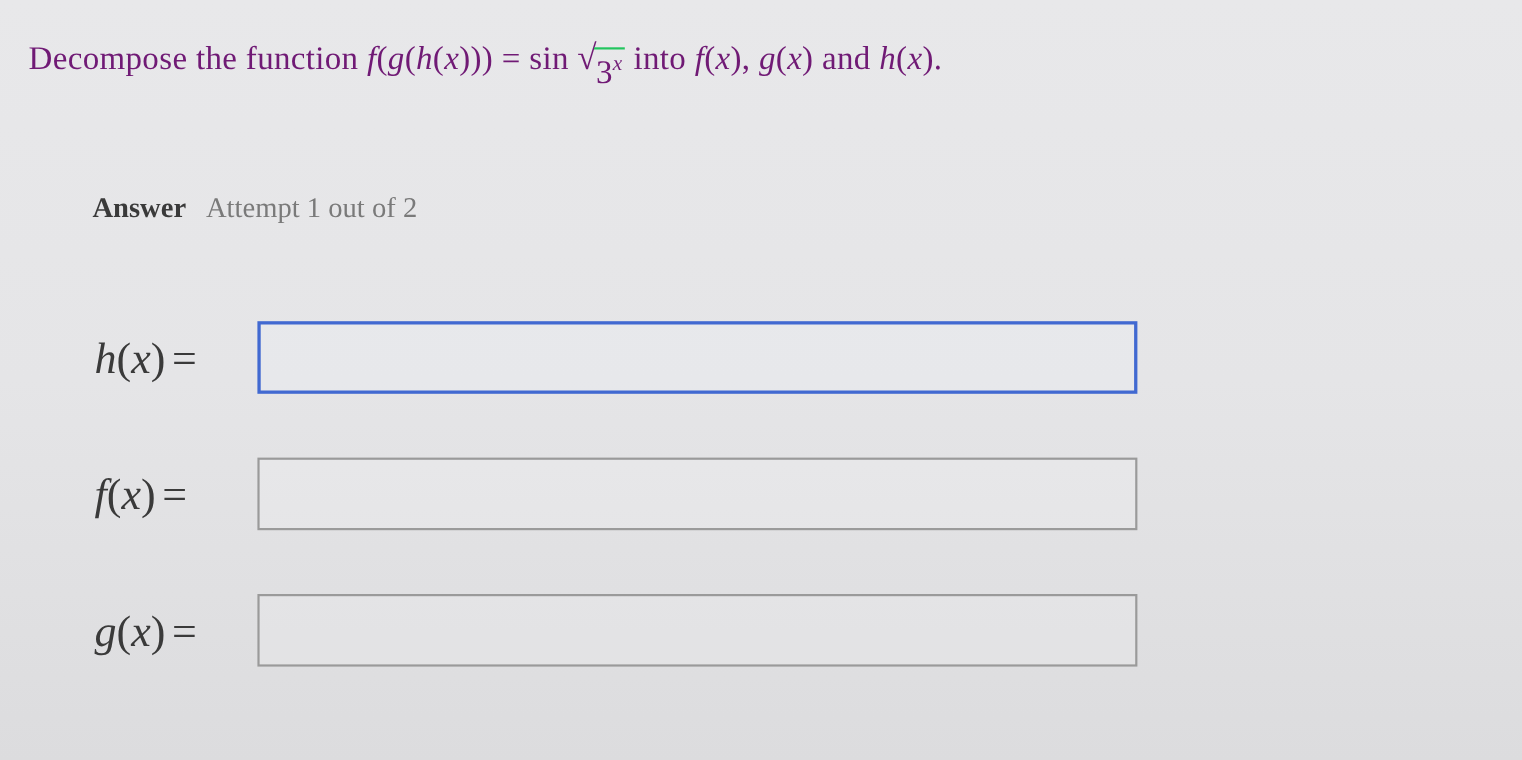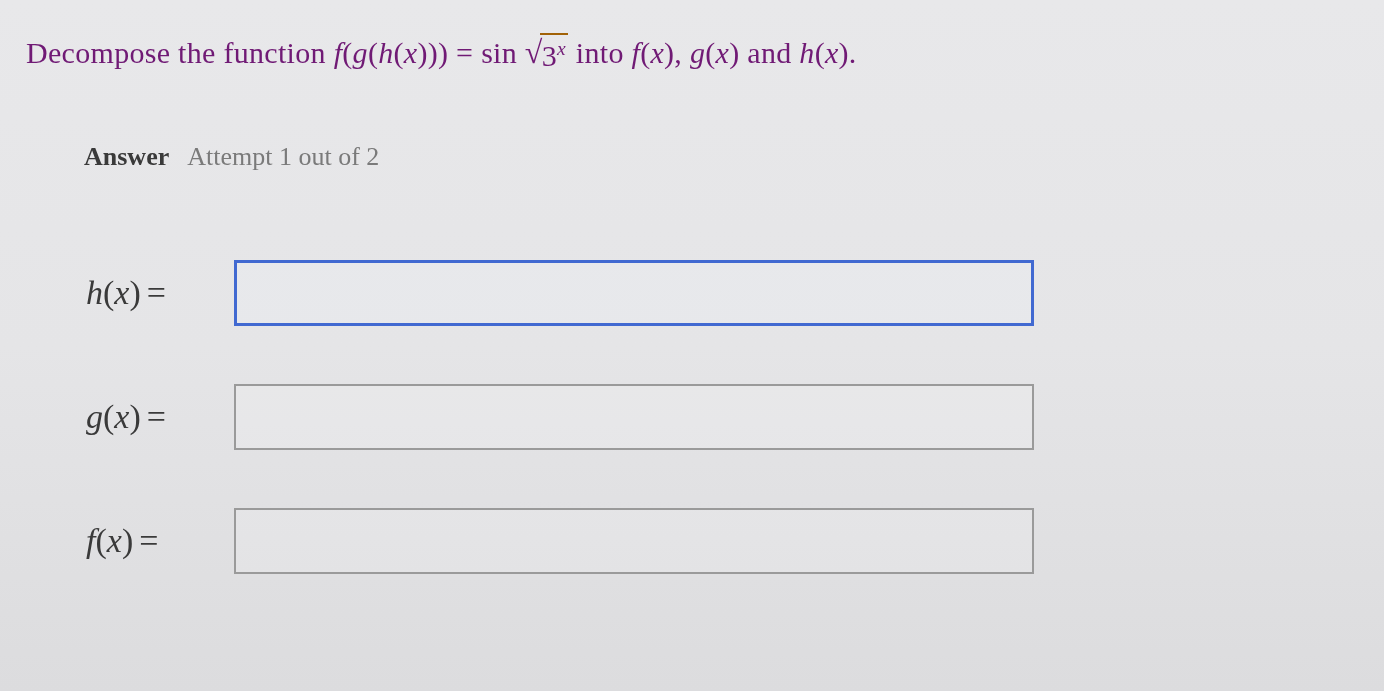--- a/index.html
+++ b/index.html
@@ -39,34 +39,34 @@
       align-items: flex-start;
       position: relative;
     }
     
     .sqrt-symbol {
       font-size: 32px;
       font-style: normal;
     }
     
     .sqrt-content {
-      border-top: 2px solid #a16207;
+      border-top: 2px solid #22c55e;
       padding: 0 2px;
       margin-left: -3px;
-      margin-top: 3px;
+      margin-top: 13px;
     }
     
     .sup {
       font-size: 0.65em;
       vertical-align: super;
       font-style: italic;
     }
     
     .answer-section {
-      margin-top: 65px;
+      margin-top: 87px;
       padding-left: 58px;
     }
     
     .answer-header {
       font-size: 26px;
       color: #3a3a3a;
     }
     
     .answer-label {
       font-weight: bold;
@@ -84,21 +84,21 @@
       margin-top: 88px;
     }
     
     .input-row {
       display: flex;
       align-items: center;
       margin-bottom: 58px;
     }
     
     .input-label {
-      font-size: 34px;
+      font-size: 40px;
       font-family: 'Times New Roman', serif;
       font-style: italic;
       color: #3a3a3a;
       width: 150px;
       text-align: left;
       padding-left: 2px;
     }
     
     .input-label .paren {
       font-style: normal;
@@ -143,26 +143,26 @@
 
     <div class="input-row">
       <div class="input-label">
         <span>h</span><span class="paren">(</span><span>x</span><span class="paren">)</span><span class="equals">=</span>
       </div>
       <input type="text" class="text-input active" value="" style="">
     </div>
 
     <div class="input-row">
       <div class="input-label">
-        <span>g</span><span class="paren">(</span><span>x</span><span class="paren">)</span><span class="equals">=</span>
+        <span>f</span><span class="paren">(</span><span>x</span><span class="paren">)</span><span class="equals">=</span>
       </div>
       <input type="text" class="text-input" value="" style="">
     </div>
 
     <div class="input-row">
       <div class="input-label">
-        <span>f</span><span class="paren">(</span><span>x</span><span class="paren">)</span><span class="equals">=</span>
+        <span>g</span><span class="paren">(</span><span>x</span><span class="paren">)</span><span class="equals">=</span>
       </div>
       <input type="text" class="text-input" value="" style="">
     </div>
 
   </div>
 </div>
 
 </body></html>

